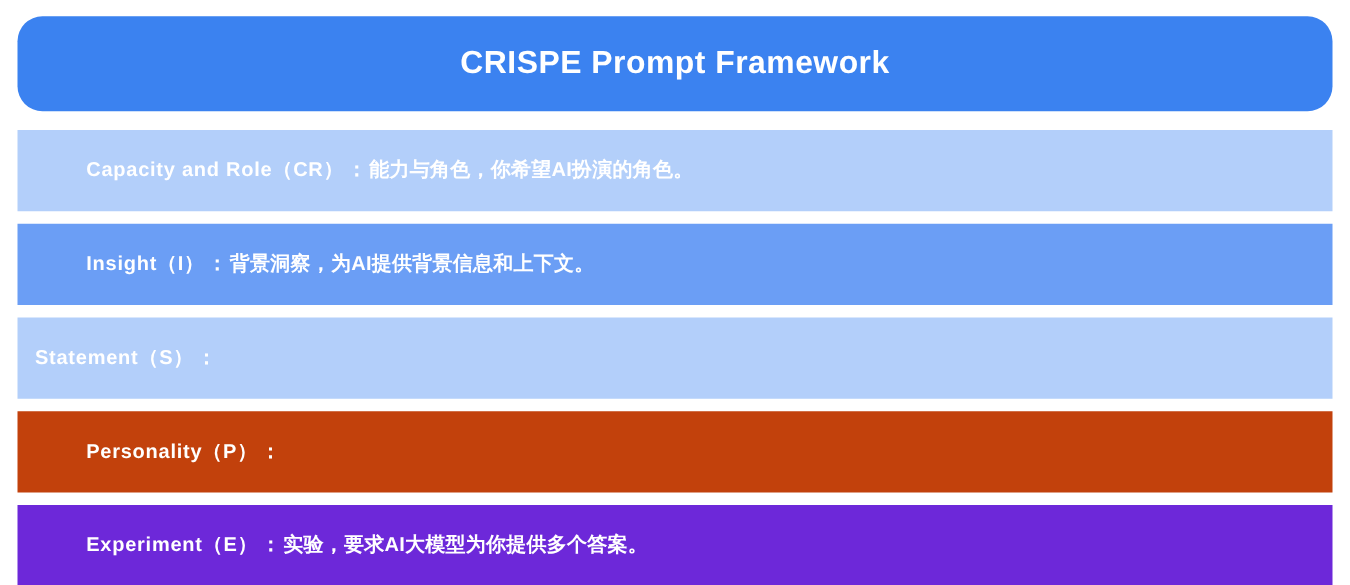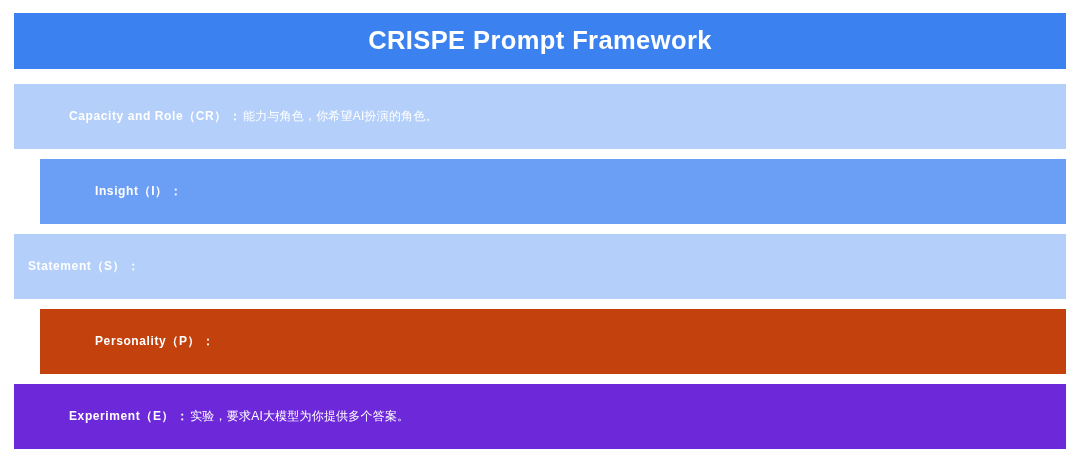--- a/index.html
+++ b/index.html
@@ -18,26 +18,27 @@
 
   #framework-card {
     position: absolute;
     left: 14px;
     top: 13px;
     width: 1052px;
   }
 
   
   .header-bar {
-    height: 56px;
+    height: 76px;
     background: #3b82f0;
     display: flex;
     align-items: center;
     justify-content: center;
     box-sizing: border-box;
+    border-radius: 20px;
   }
   .header-title {
     color: #ffffff;
     font-size: 25.5px;
     font-weight: bold;
     letter-spacing: 0.4px;
     line-height: 1;
     white-space: nowrap;
   }
 
@@ -51,40 +52,40 @@
   .fw-row {
     height: 65px;
     display: flex;
     align-items: center;
     box-sizing: border-box;
     padding-left: 55px;
     padding-right: 20px;
     overflow: hidden;
   }
   .fw-row.tone-light { background: #b3cffa; }
-  .fw-row.tone-mid   { background: #6b9ef5; margin-left: 26px; }
+  .fw-row.tone-mid   { background: #6b9ef5; }
 
   .row-text {
     color: #ffffff;
-    font-size: 12px;
+    font-size: 16px;
     line-height: 1.1;
     white-space: nowrap;
     display: flex;
     align-items: baseline;
   }
   .row-label {
     font-weight: bold;
     letter-spacing: 0.6px;
   }
   .row-sep {
     font-weight: bold;
     padding: 0 2px;
   }
   .row-desc {
-    font-weight: normal;
+    font-weight: bold;
     letter-spacing: 0.2px;
   }
 </style>
 </head>
 <body>
 
 <div id="framework-card">
 
   <div class="header-bar" style="background: rgb(59, 130, 240);">
     <div class="header-title">CRISPE Prompt Framework</div>
@@ -97,20 +98,21 @@
         <span class="row-label">Capacity and Role（CR）</span>
         <span class="row-sep">：</span>
         <span class="row-desc">能力与角色，你希望AI扮演的角色。</span>
       </div>
     </div>
 
     <div class="fw-row tone-mid" style="background: rgb(107, 158, 245);">
       <div class="row-text">
         <span class="row-label">Insight（I）</span>
         <span class="row-sep">：</span>
+        <span class="row-desc">背景洞察，为AI提供背景信息和上下文。</span>
       </div>
     </div>
 
     <div class="fw-row tone-light" style="background: rgb(179, 207, 250); padding-left: 14px;">
       <div class="row-text">
         <span class="row-label">Statement（S）</span>
         <span class="row-sep">：</span>
       </div>
     </div>
 

